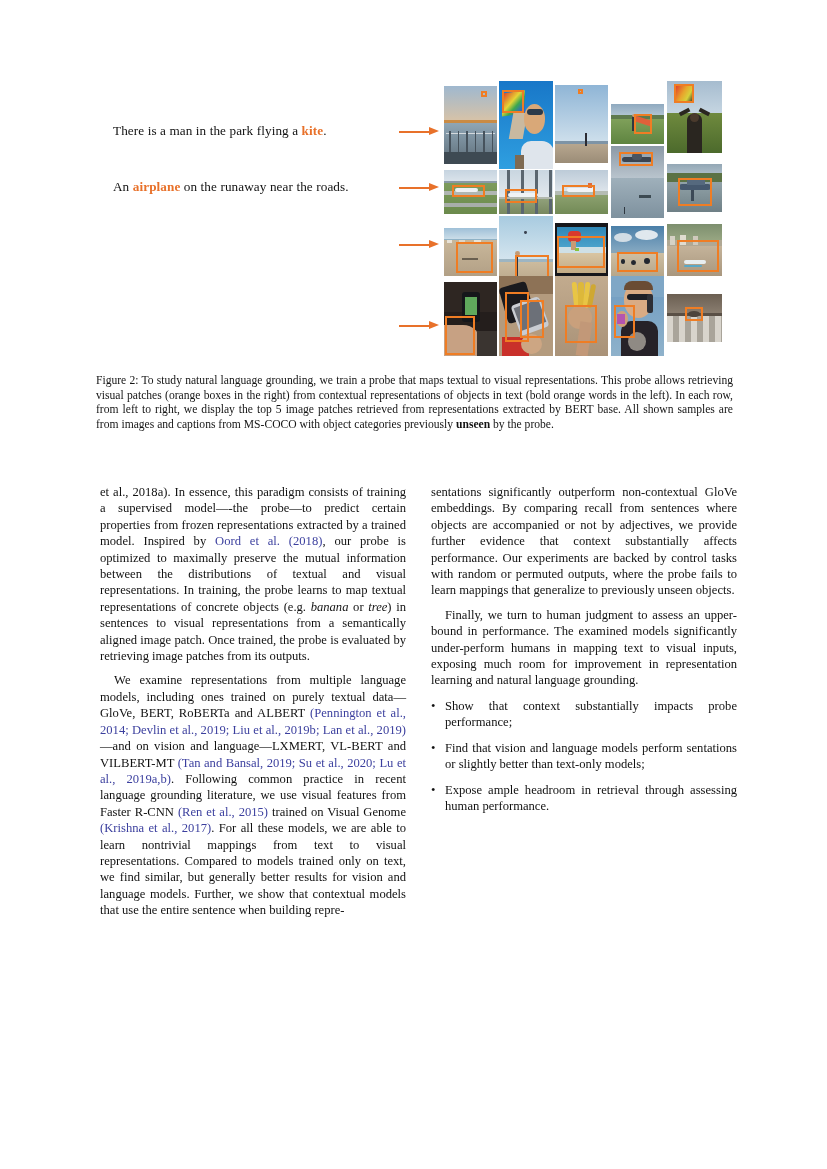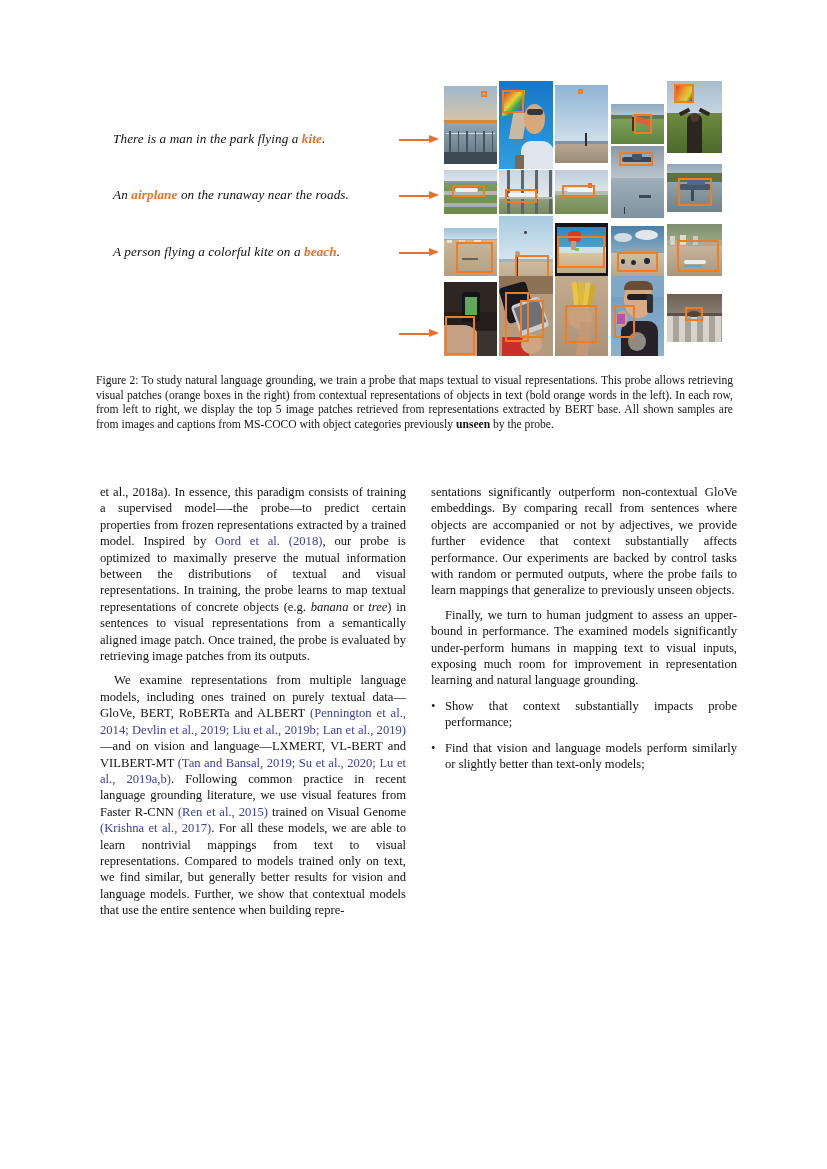--- a/index.html
+++ b/index.html
@@ -25,24 +25,23 @@
   .figure {
     position: absolute;
     left: 95px;
     top: 78px;
     width: 640px;
     height: 292px;
   }
   .captions-col {
     position: absolute;
     left: 0;
-    top: 12px;
+    top: 4px;
     width: 310px;
     height: 292px;
-    font-style: italic;
   }
   .caption-row {
     position: absolute;
     left: 18px;
     width: 292px;
     font-size: 13.2px;
     line-height: 17px;
     color: #111111;
     letter-spacing: 0.1px;
   }
@@ -171,23 +170,20 @@
 <div class="page">
 
   <div class="figure">
 
     <div class="captions-col">
       <div class="caption-row r1">
         <span>There is a man in the park flying a </span><span class="hl">kite</span><span>.</span>
       </div>
       <div class="caption-row r2">
         <span>An </span><span class="hl">airplane</span><span> on the runaway near the roads.</span>
-      </div>
-      <div class="caption-row r3">
-        <span>A person flying a colorful kite on a </span><span class="hl">beach</span><span>.</span>
       </div>
 
       <div class="arrow a1">
           <span class="shaft"></span>
           <span class="head"></span>
         </div>
       <div class="arrow a2">
           <span class="shaft"></span>
           <span class="head"></span>
         </div>
@@ -466,17 +462,18 @@
   <div class="col left">
     <p id="lc-p1"><span>et al., 2018a). In essence, this paradigm consists of training a supervised model—-the probe—to predict certain properties from frozen representations extracted by a trained model. Inspired by </span><span class="cite">Oord et al. (2018)</span><span>, our probe is optimized to maximally preserve the mutual information between the distributions of textual and visual representations. In training, the probe learns to map textual representations of concrete objects (e.g. </span><span class="it">banana</span><span> or </span><span class="it">tree</span><span>) in sentences to visual representations from a semantically aligned image patch. Once trained, the probe is evaluated by retrieving image patches from its outputs.</span></p>
     <p class="indent" id="lc-p2"><span>We examine representations from multiple language models, including ones trained on purely textual data—GloVe, BERT, RoBERTa and ALBERT </span><span class="cite">(Pennington et al., 2014; Devlin et al., 2019; Liu et al., 2019b; Lan et al., 2019)</span><span>—and on vision and language—LXMERT, VL-BERT and VILBERT-MT </span><span class="cite">(Tan and Bansal, 2019; Su et al., 2020; Lu et al., 2019a,b)</span><span>. Following common practice in recent language grounding literature, we use visual features from Faster R-CNN </span><span class="cite">(Ren et al., 2015)</span><span> trained on Visual Genome </span><span class="cite">(Krishna et al., 2017)</span><span>. For all these models, we are able to learn nontrivial mappings from text to visual representations. Compared to models trained only on text, we find similar, but generally better results for vision and language models. Further, we show that contextual models that use the entire sentence when building repre-</span></p>
   </div>
 
   <div class="col right">
     <p>sentations significantly outperform non-contextual GloVe embeddings. By comparing recall from sentences where objects are accompanied or not by adjectives, we provide further evidence that context substantially affects performance. Our experiments are backed by control tasks with random or permuted outputs, where the probe fails to learn mappings that generalize to previously unseen objects.</p>
     <p class="indent">Finally, we turn to human judgment to assess an upper-bound in performance. The examined models significantly under-perform humans in mapping text to visual inputs, exposing much room for improvement in representation learning and natural language grounding.</p>
     <ul class="contribs" id="contrib-list">
         <li>Show that context substantially impacts probe performance;</li>
-        <li>Find that vision and language models perform similarly or slightly better than text-only models;</li>
+        <li>Find that vision and language models perform sentations or slightly better than text-only models;</li>
+        <li>Expose ample headroom in retrieval through assessing human performance.</li>
       </ul>
   </div>
 
 </div>
 
 </body></html>

